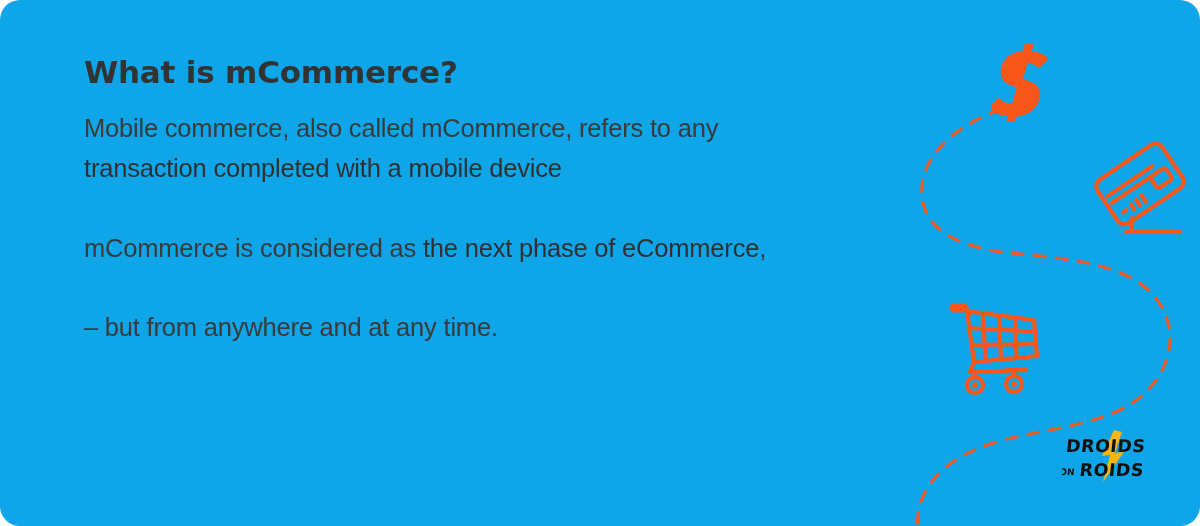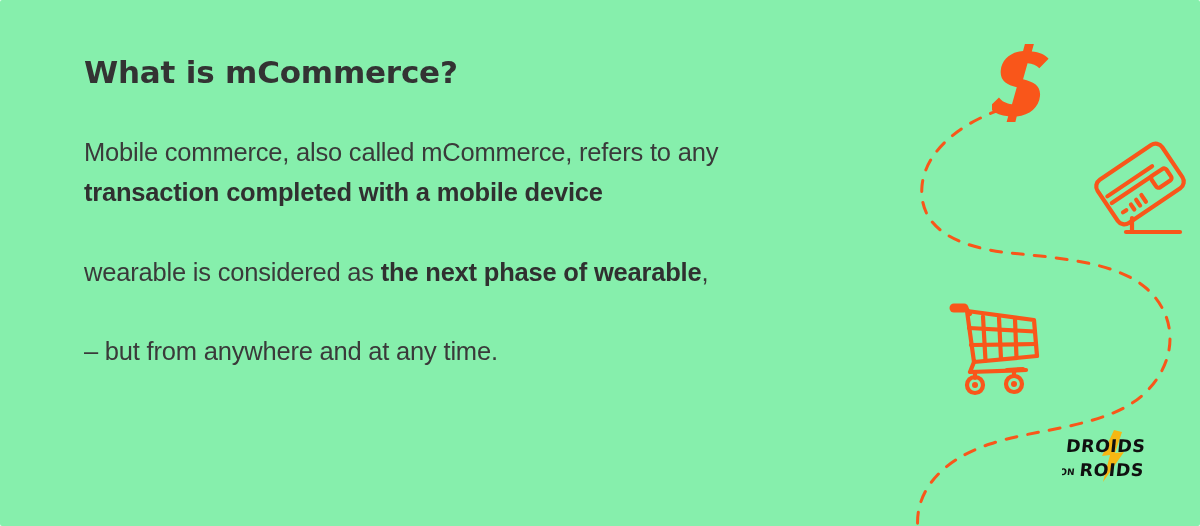--- a/index.html
+++ b/index.html
@@ -10,22 +10,22 @@
   body {
     width: 1200px;
     height: 526px;
     overflow: hidden;
     font-family: "Liberation Sans", sans-serif;
   }
   .card {
     position: relative;
     width: 1200px;
     height: 526px;
-    background: #86efac;
-    border-radius: 2px;
+    background: #0ea5e9;
+    border-radius: 20px;
     overflow: hidden;
     box-sizing: border-box;
   }
 
   
   .content {
     position: absolute;
     left: 84px;
     top: 54px;
     width: 840px;
@@ -40,22 +40,22 @@
     line-height: 1.2;
   }
   .para {
     font-family: "Liberation Sans", sans-serif;
     font-size: 25.5px;
     line-height: 39.5px;
     color: #3a3a3a;
     margin: 0;
     letter-spacing: -0.2px;
   }
-  .para strong { font-weight: 700; color: #303030; }
-  .para-1 { margin-top: 42px; }
+  .para strong { font-weight: 400; color: #303030; }
+  .para-1 { margin-top: 18px; }
   .para-2 { margin-top: 41px; }
 
   
   .illus {
     position: absolute;
     left: 860px;
     top: 0;
     width: 340px;
     height: 526px;
   }
@@ -79,21 +79,21 @@
   <div class="content">
 
     <h1 class="heading">What is mCommerce?</h1>
 
     <p class="para para-1">
       <span>Mobile commerce, also called mCommerce, refers to any</span><br>
       <strong>transaction completed with a mobile device</strong><br>
     </p>
 
     <p class="para para-2">
-      <span>wearable is considered as </span><strong>the next phase of wearable</strong><span>,</span><br>
+      <span>mCommerce is considered as </span><strong>the next phase of eCommerce</strong><span>,</span><br>
       <br>
       <span>– but from anywhere and at any time.</span>
     </p>
   </div>
 
   <div class="illus">
 
     <svg class="layer" width="340" height="526" viewBox="0 0 340 526">
       <path d="M 162 104
                C 120 112, 66 142, 62 186

